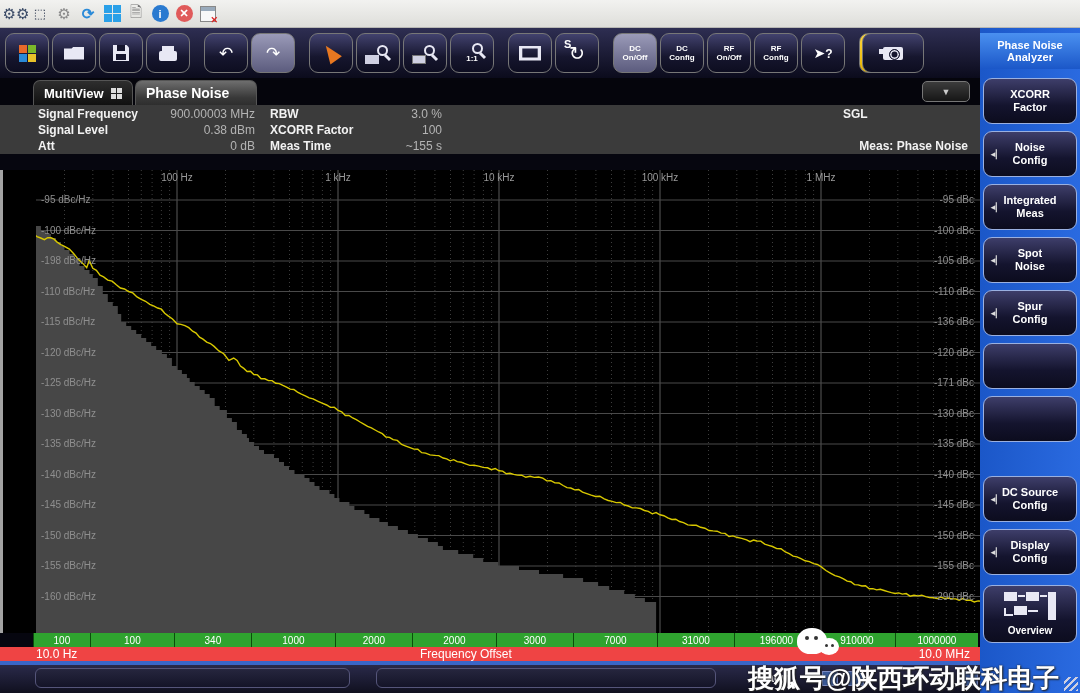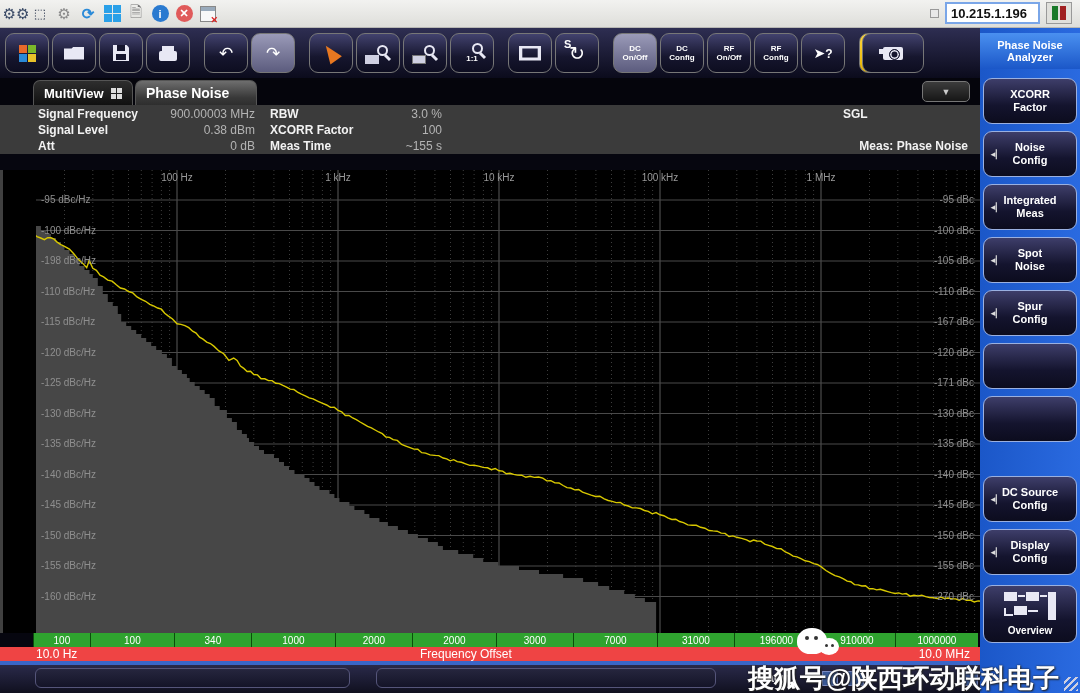--- a/index.html
+++ b/index.html
@@ -87,21 +87,21 @@
 
   
   #wtitle { position:absolute; left:0; top:126px; width:980px; height:16px;
     background:linear-gradient(#4a7ae0,#2a4eae); color:#fff; font-size:12px; font-weight:bold;
     display:flex; align-items:center; padding:0 6px; }
   #wtitle .dot { width:7px; height:7px; border-radius:50%; background:#f0d000; margin-right:3px; }
   #wtitle .right { margin-left:auto; display:flex; align-items:center; font-weight:normal; }
 
   
   #chart { position:absolute; left:0; top:142px; width:980px; height:463px; background:#000;
-    border-left:3px solid #404040; }
+    border-left:3px solid #a3a3a3; }
   #plot-svg { position:absolute; left:33px; top:0; }
   .declab { position:absolute; top:2px; color:#9a9a9a; font-size:10px; transform:translateX(-50%); white-space:nowrap; }
   .ylab { position:absolute; color:#8f8f8f; font-size:10px; white-space:nowrap; }
 
   
   #xbar { position:absolute; left:33px; top:605px; width:945px; height:14px; background:#2fa32f; }
   .xseg { position:absolute; top:0; height:14px; border-left:1px solid #0b4d0b; color:#fff;
     font-size:10px; display:flex; align-items:center; justify-content:center; overflow:hidden; }
 
   
@@ -170,28 +170,20 @@
     <span class="os-ic" style="color:#777">🗎</span>
     <span class="os-ic">
         <span class="os-badge" style="background:#2a7ad0">i</span>
       </span>
     <span class="os-ic">
         <span class="os-badge" style="background:#e05a5a">✕</span>
       </span>
     <span class="os-ic">
         <span class="cal-ic"></span>
       </span>
-    <div id="os-right">
-      <span id="os-check"></span>
-      <input id="ip-input" value="10.215.1.196" style="">
-      <span id="conn-ind">
-        <i style="background:#1a7a2a"></i>
-          <i style="background:#a02020"></i>
-      </span>
-    </div>
   </div>
 
   <div id="main">
 
     <div id="toolbar">
       <div class="tbtn">
         <span class="win-logo">
           <i style="background:#e86a2a"></i>
             <i style="background:#7ab82a"></i>
           <i style="background:#2a8ad8"></i>
@@ -382,39 +374,39 @@
         <div class="declab" style="left: 818px;">1 MHz</div>
         <div class="ylab" style="left: 38px; top: 24px;">-95 dBc/Hz</div>
         <div class="ylab" style="right: 6px; top: 24px;">-95 dBc</div>
         <div class="ylab" style="left: 38px; top: 54.5px;">-100 dBc/Hz</div>
         <div class="ylab" style="right: 6px; top: 54.5px;">-100 dBc</div>
         <div class="ylab" style="left: 38px; top: 85px;">-198 dBc/Hz</div>
         <div class="ylab" style="right: 6px; top: 85px;">-105 dBc</div>
         <div class="ylab" style="left: 38px; top: 115.5px;">-110 dBc/Hz</div>
         <div class="ylab" style="right: 6px; top: 115.5px;">-110 dBc</div>
         <div class="ylab" style="left: 38px; top: 146px;">-115 dBc/Hz</div>
-        <div class="ylab" style="right: 6px; top: 146px;">-167 dBc</div>
+        <div class="ylab" style="right: 6px; top: 146px;">-136 dBc</div>
         <div class="ylab" style="left: 38px; top: 176.5px;">-120 dBc/Hz</div>
         <div class="ylab" style="right: 6px; top: 176.5px;">-120 dBc</div>
         <div class="ylab" style="left: 38px; top: 207px;">-125 dBc/Hz</div>
         <div class="ylab" style="right: 6px; top: 207px;">-171 dBc</div>
         <div class="ylab" style="left: 38px; top: 237.5px;">-130 dBc/Hz</div>
         <div class="ylab" style="right: 6px; top: 237.5px;">-130 dBc</div>
         <div class="ylab" style="left: 38px; top: 268px;">-135 dBc/Hz</div>
         <div class="ylab" style="right: 6px; top: 268px;">-135 dBc</div>
         <div class="ylab" style="left: 38px; top: 298.5px;">-140 dBc/Hz</div>
         <div class="ylab" style="right: 6px; top: 298.5px;">-140 dBc</div>
         <div class="ylab" style="left: 38px; top: 329px;">-145 dBc/Hz</div>
         <div class="ylab" style="right: 6px; top: 329px;">-145 dBc</div>
         <div class="ylab" style="left: 38px; top: 359.5px;">-150 dBc/Hz</div>
         <div class="ylab" style="right: 6px; top: 359.5px;">-150 dBc</div>
         <div class="ylab" style="left: 38px; top: 390px;">-155 dBc/Hz</div>
         <div class="ylab" style="right: 6px; top: 390px;">-155 dBc</div>
         <div class="ylab" style="left: 38px; top: 420.5px;">-160 dBc/Hz</div>
-        <div class="ylab" style="right: 6px; top: 420.5px;">-270 dBc</div>
+        <div class="ylab" style="right: 6px; top: 420.5px;">-290 dBc</div>
       </div>
 
     <div id="xbar">
         <div class="xseg" style="left: 0px; width: 56.8165px;">100</div>
         <div class="xseg" style="left: 56.8165px; width: 84.1835px;">100</div>
         <div class="xseg" style="left: 141px; width: 76.8165px;">340</div>
         <div class="xseg" style="left: 217.817px; width: 84.1835px;">1000</div>
         <div class="xseg" style="left: 302px; width: 76.8165px;">2000</div>
         <div class="xseg" style="left: 378.817px; width: 84.1835px;">2000</div>
         <div class="xseg" style="left: 463px; width: 76.8165px;">3000</div>

